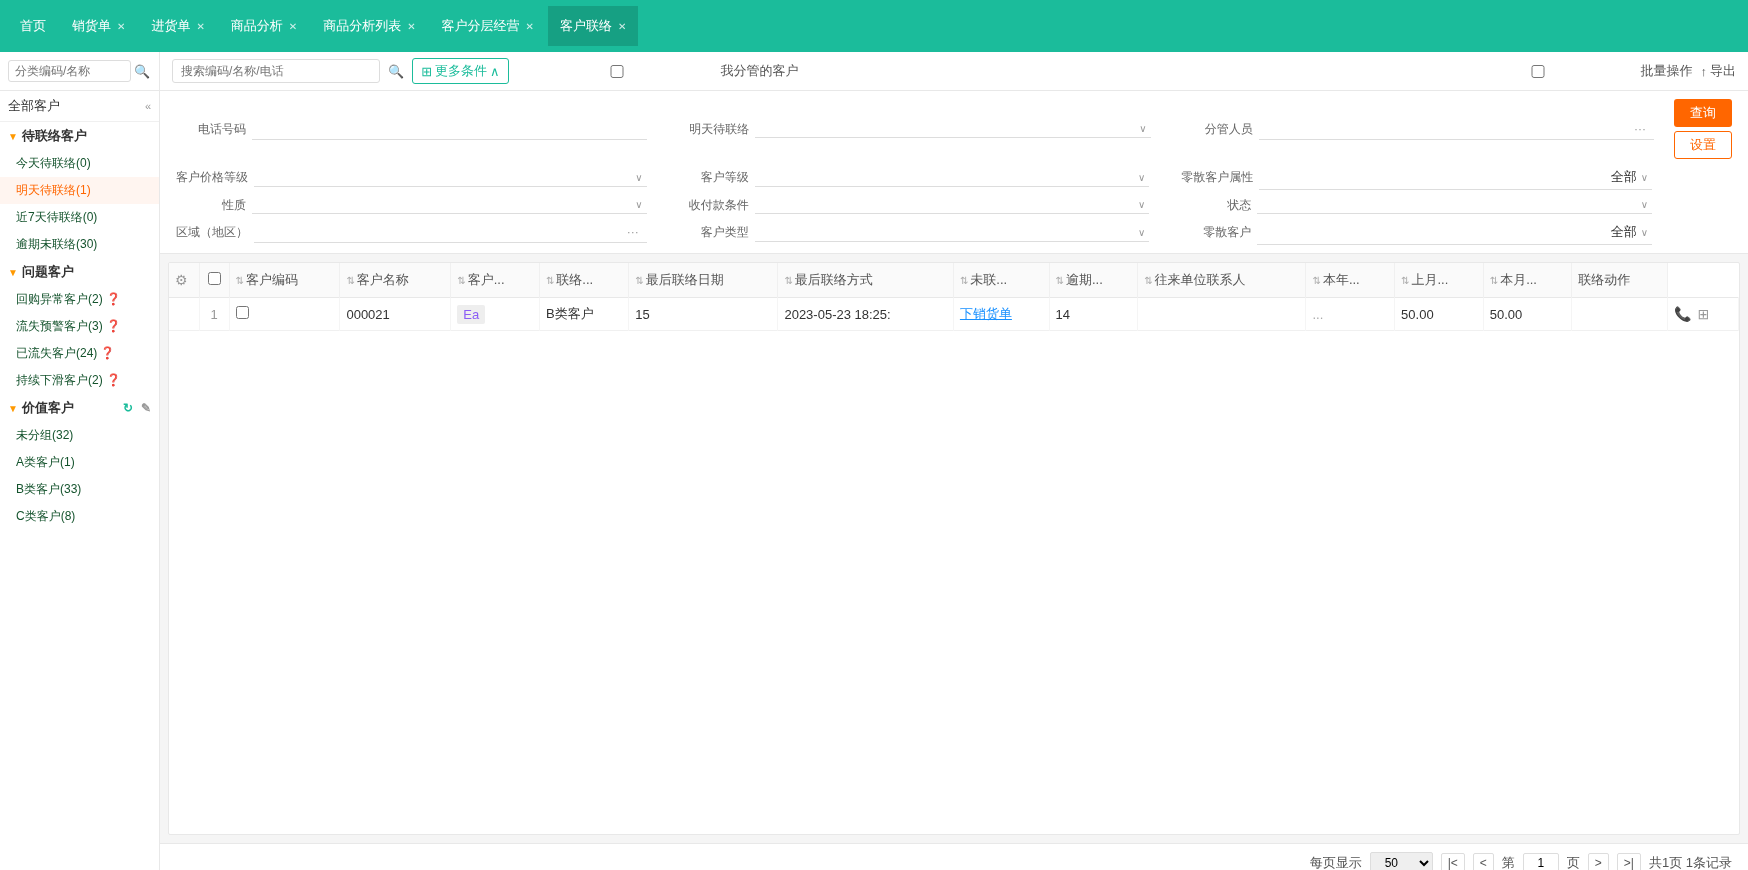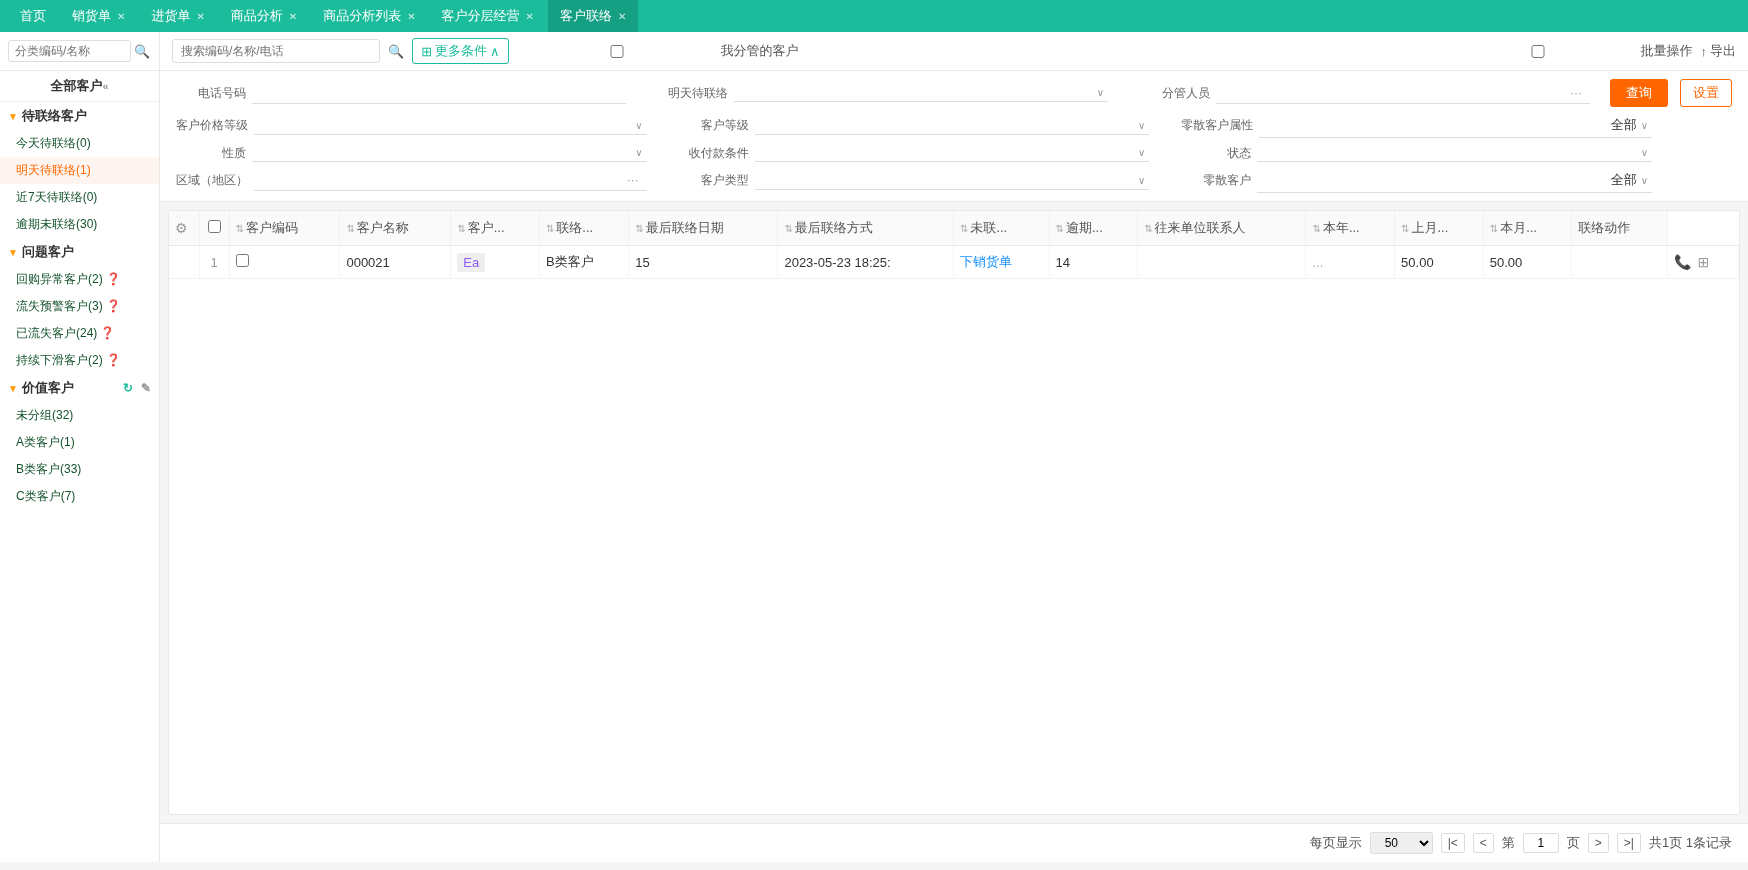--- a/index.html
+++ b/index.html
@@ -1,21 +1,21 @@
 <!DOCTYPE html>
 <html><head>
   <meta charset="utf-8">
   <style>
     * { box-sizing: border-box; margin: 0; padding: 0; font-family: "Microsoft YaHei", "微软雅黑", Arial, sans-serif; font-size: 13px; }
     body { background: #f5f5f5; overflow: hidden; }
 
     
     .top-nav {
       background: #1bbc9b;
-      height: 32px;
+      height: 52px;
       display: flex;
       align-items: center;
       padding: 0 8px;
       gap: 2px;
     }
     .nav-item {
       color: #fff;
       padding: 0 12px;
       height: 40px;
       display: flex;
@@ -54,23 +54,23 @@
       border-radius: 3px;
       padding: 3px 6px;
       width: 100%;
       font-size: 12px;
       outline: none;
     }
     .sidebar-search-icon { color: #999; cursor: pointer; font-size: 13px; }
     .sidebar-all {
       display: flex;
       align-items: center;
-      justify-content: center;
+      justify-content: space-between;
       padding: 6px 8px;
-      font-weight: bold;
+      font-weight: normal;
       color: #333;
       cursor: pointer;
       border-bottom: 1px solid #f0f0f0;
     }
     .sidebar-all .collapse-icon { color: #999; font-size: 11px; }
 
     .sidebar-group-title {
       display: flex;
       align-items: center;
       padding: 5px 8px;
@@ -255,21 +255,21 @@
       cursor: pointer;
     }
     thead th .sort-icon { color: #aaa; font-size: 10px; margin-right: 2px; }
     tbody tr { border-bottom: 1px solid #f0f0f0; }
     tbody td {
       padding: 7px 6px;
       color: #333;
       border-right: 1px solid #f5f5f5;
       white-space: nowrap;
     }
-    .link-text { color: #1890ff; cursor: pointer; }
+    .link-text { color: #1890ff; text-decoration: underline; cursor: pointer; }
     .gear-icon { color: #999; cursor: pointer; font-size: 14px; }
     .action-icons { display: flex; gap: 6px; align-items: center; }
     .action-icon { color: #999; cursor: pointer; font-size: 14px; }
 
     
     .table-footer {
       background: #fff;
       border-top: 1px solid #e8e8e8;
       padding: 8px 16px;
       display: flex;
@@ -377,21 +377,21 @@
 
     <div class="sidebar-group-title">
       <span class="arrow">▼</span>
       <span>价值客户</span>
       <span style="margin-left:auto;color:#1bbc9b;font-size:12px;cursor:pointer;">↻</span>
       <span style="color:#999;font-size:12px;cursor:pointer;margin-left:4px;">✎</span>
     </div>
     <div class="sidebar-item">未分组(32)</div>
     <div class="sidebar-item">A类客户(1)</div>
     <div class="sidebar-item">B类客户(33)</div>
-    <div class="sidebar-item">C类客户(7)</div>
+    <div class="sidebar-item">C类客户(8)</div>
   </div>
 
   <div class="content-area">
 
     <div class="filter-bar">
       <input type="text" style="width: 208px;" placeholder="搜索编码/名称/电话">
       <span style="color:#1bbc9b;cursor:pointer;">🔍</span>
       <div class="filter-btn">
         <span>⊞</span>
         <span>更多条件</span>
@@ -427,21 +427,21 @@
             <span class="caret">∨</span>
           </div>
         </div>
         <div style="width:32px;"></div>
         <div class="filter-field">
           <label>分管人员</label>
           <div style="flex:1;border-bottom:1px solid #ddd;padding:3px 4px;display:flex;align-items:center;justify-content:flex-end;">
             <span class="filter-dotdot">···</span>
           </div>
         </div>
-        <div style="display:flex;flex-direction:row;gap:4px;margin-left:12px;">
+        <div style="display:flex;flex-direction:column;gap:4px;margin-left:12px;">
           <button class="query-btn">查询</button>
           <button class="setting-btn">设置</button>
         </div>
       </div>
 
       <div class="adv-filter-row">
         <div class="filter-field">
           <label>客户价格等级</label>
           <div class="filter-select">
             <span class="caret">∨</span>

